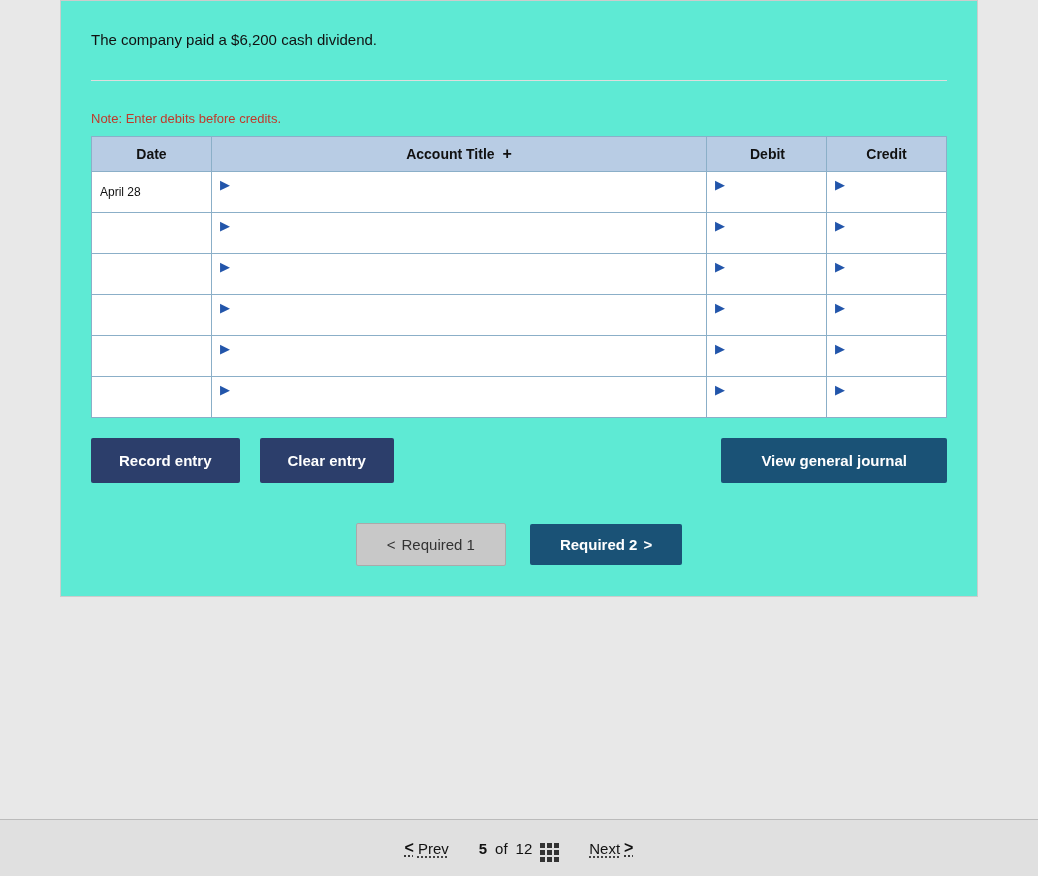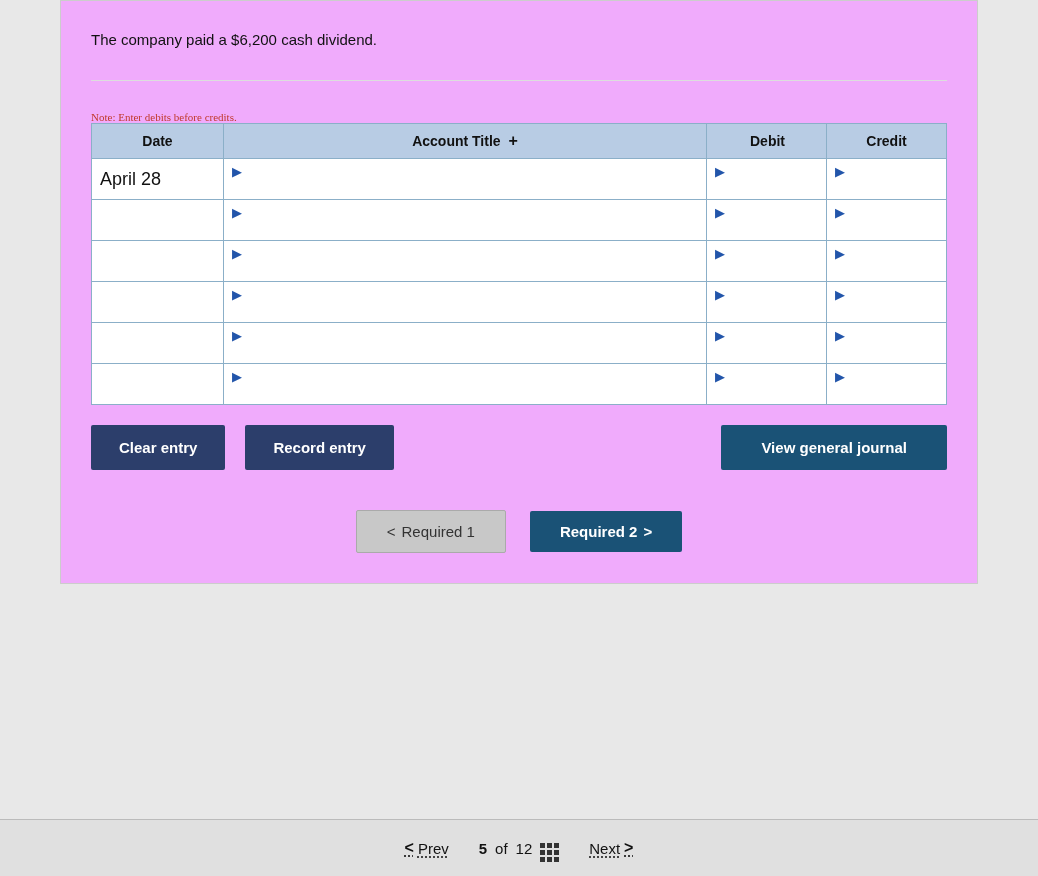--- a/index.html
+++ b/index.html
@@ -16,74 +16,74 @@
 
     .page-wrapper {
       background-color: #e8e8e8;
       width: 1038px;
       min-height: 876px;
       padding: 0;
       position: relative;
     }
 
     .main-content {
-      background-color: #f0abfc;
+      background-color: #5eead4;
       margin: 0 60px;
       padding: 20px 30px 30px 30px;
       border: 1px solid #ccc;
       position: relative;
     }
 
     .scenario-text {
       font-size: 15px;
       color: #111;
       margin-bottom: 30px;
       padding: 10px 0;
       border-bottom: 1px solid #ddd;
       min-height: 60px;
     }
 
     .note-text {
       color: #c0392b;
-      font-size: 11px;
+      font-size: 13px;
+      margin-bottom: 10px;
       font-style: normal;
-      font-family: Liberation Serif, serif;
     }
 
     
     .journal-table {
       width: 100%;
       border-collapse: collapse;
       margin-bottom: 20px;
     }
 
     .journal-table th {
       background-color: #b8cce4;
       border: 1px solid #8bafc8;
       padding: 8px 10px;
       text-align: center;
       font-weight: bold;
       font-size: 14px;
       color: #111;
     }
 
-    .journal-table th.date-col { width: 132px; text-align: center; }
+    .journal-table th.date-col { width: 120px; text-align: center; }
     .journal-table th.account-col { width: auto; }
     .journal-table th.debit-col { width: 120px; padding-left: 12px; }
     .journal-table th.credit-col { width: 120px; }
 
     .journal-table td {
       border: 1px solid #8bafc8;
       height: 36px;
       padding: 4px 8px;
       background-color: #fff;
     }
 
     .journal-table td.date-cell {
-      font-size: 18px;
+      font-size: 12px;
       color: #111;
       vertical-align: middle;
     }
 
     .journal-table td.account-cell {
       vertical-align: middle;
     }
 
     .journal-table td.account-cell input {
       width: 100%;
@@ -374,22 +374,22 @@
           <td class="number-cell">
             <span class="row-arrow">▶</span>
             <input type="text" value="" style="">
           </td>
         </tr>
       </tbody>
     </table>
 
     <div class="buttons-row">
       <div class="buttons-left">
+        <button class="btn-dark">Record entry</button>
         <button class="btn-dark">Clear entry</button>
-        <button class="btn-dark">Record entry</button>
       </div>
       <button class="btn-blue-right">View general journal</button>
     </div>
 
     <div class="required-nav">
       <button class="req-btn-outline">
         <span>&lt;</span>
         <span>Required 1</span>
       </button>
       <button class="req-btn-filled">

